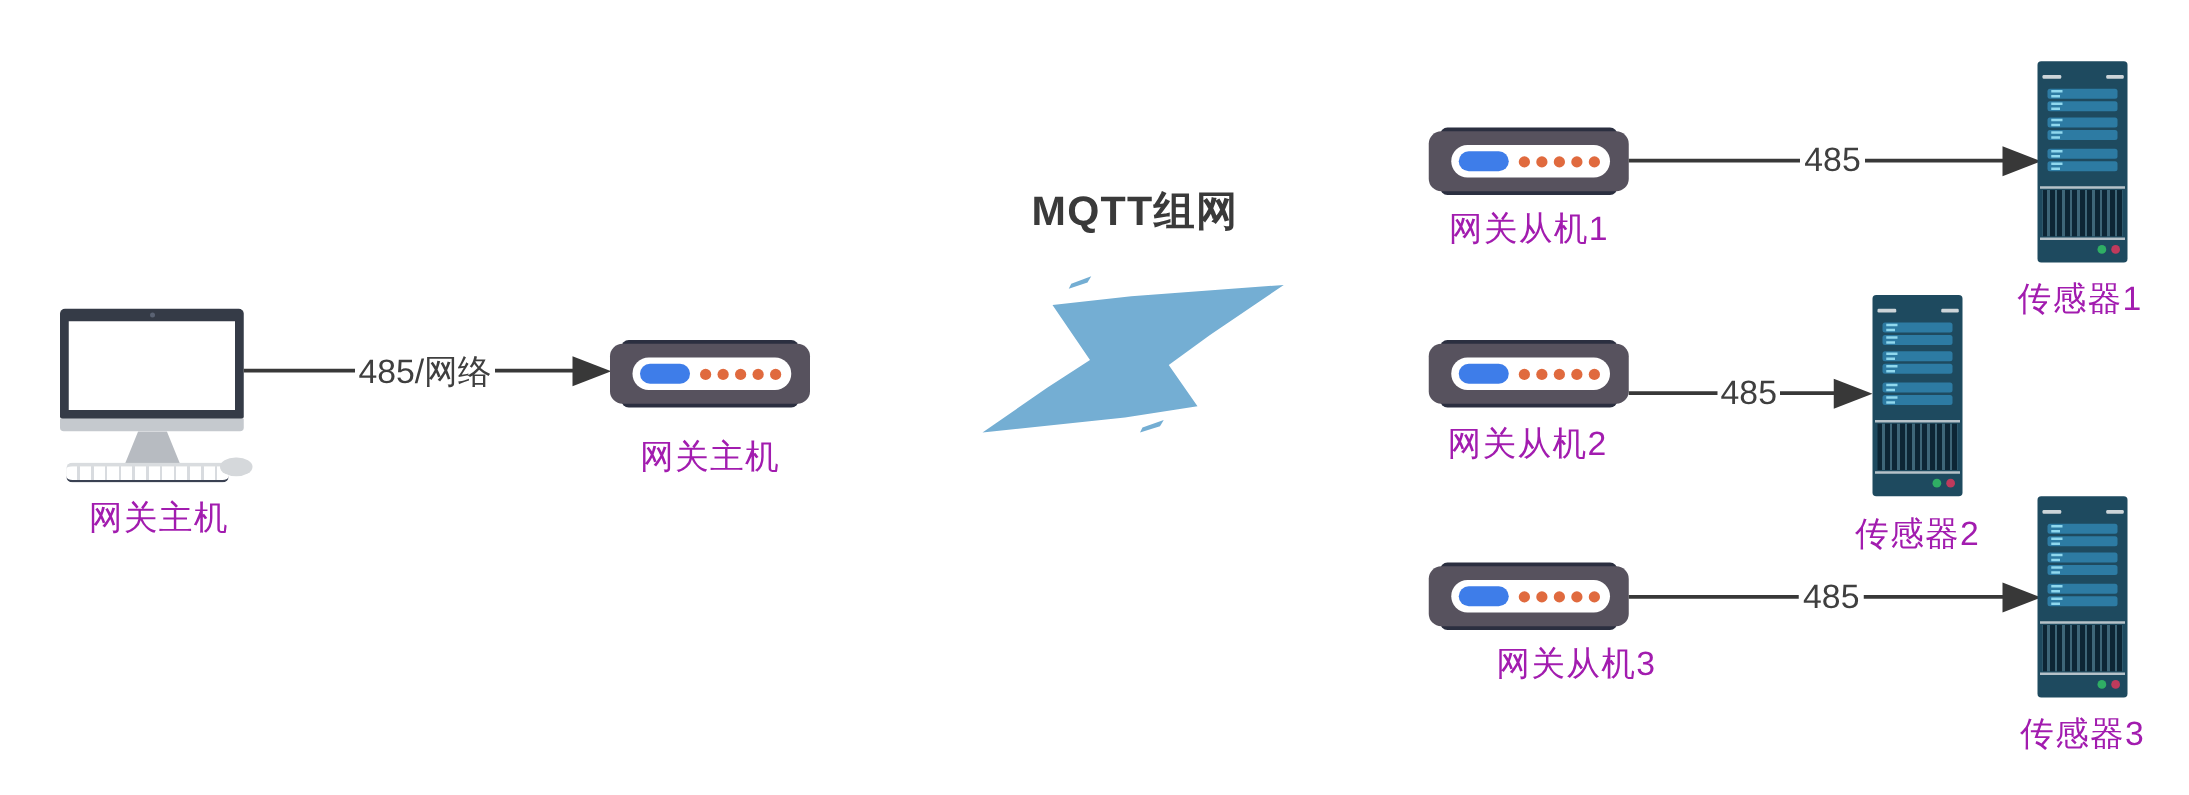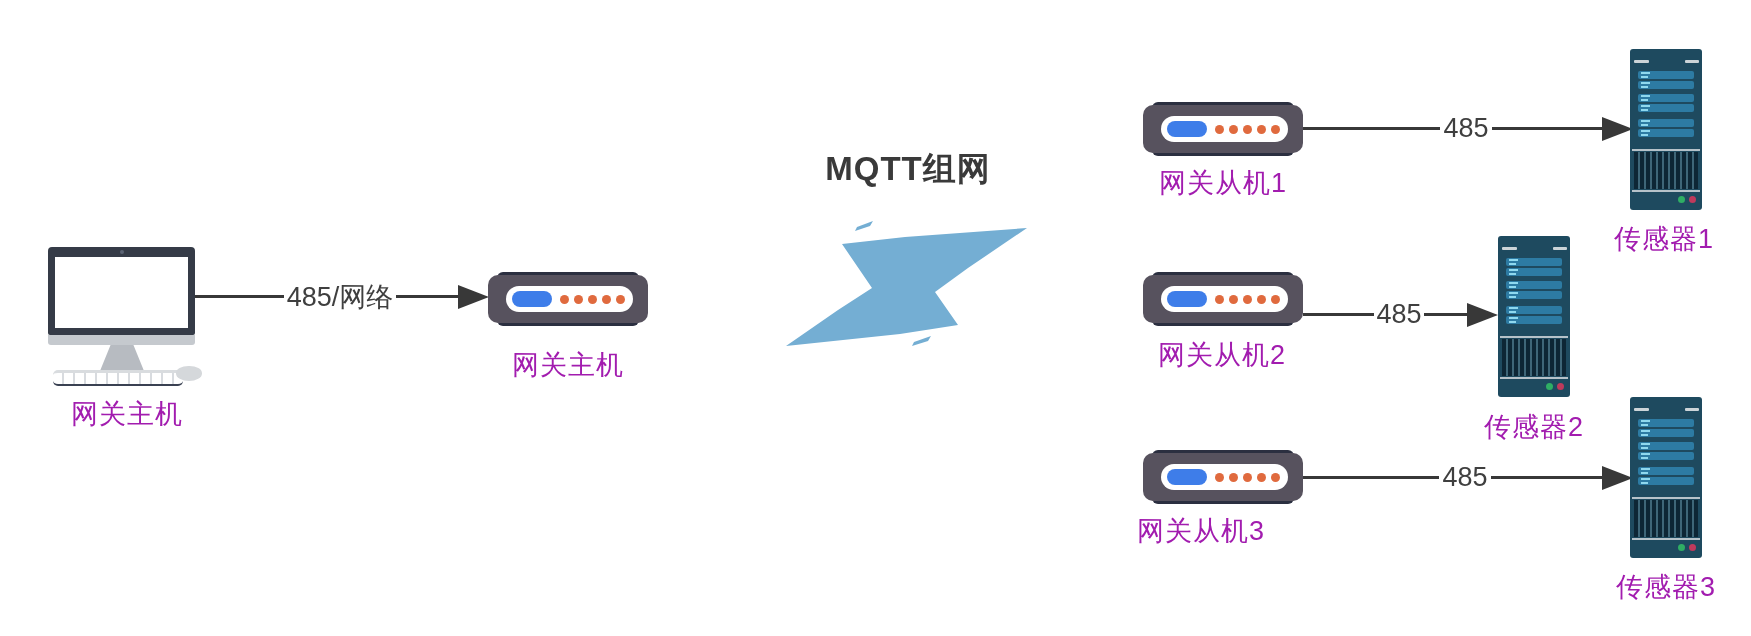--- a/index.html
+++ b/index.html
@@ -217,21 +217,21 @@
         <div class="gw-blue"></div>
         <div class="gw-dots">
           <span class="gw-dot"></span>
             <span class="gw-dot"></span>
             <span class="gw-dot"></span>
             <span class="gw-dot"></span>
             <span class="gw-dot"></span>
         </div>
       </div>
     </div>
-    <div class="node-label" style="left:1101px;top:516px;">网关从机3</div>
+    <div class="node-label" style="left:1161px;top:516px;">网关从机3</div>
   </div>
 
   <div>
     <div class="edge-line" style="left:1303px;top:476px;width:300px;"></div>
     <div class="arrowhead" style="left:1602px;top:466px;"></div>
     <div class="edge-label" style="left:1439px;top:461px;width:52px;">485</div>
   </div>
 
   <div>
     <div class="tower" style="left:1630px;top:397px;">

